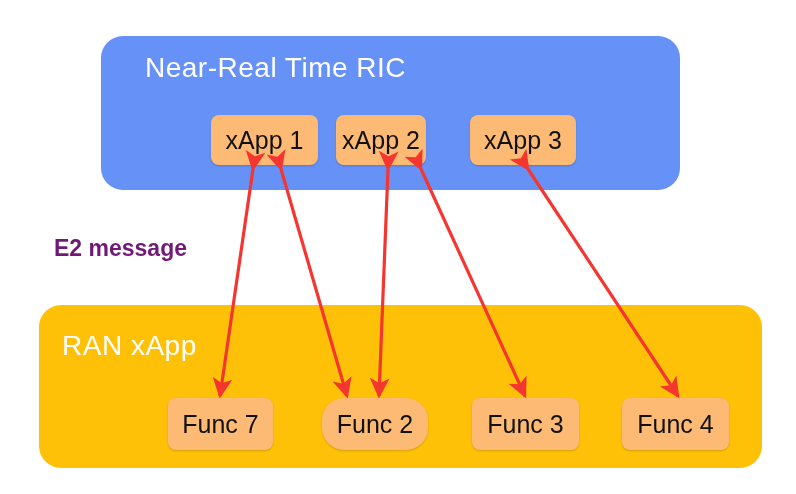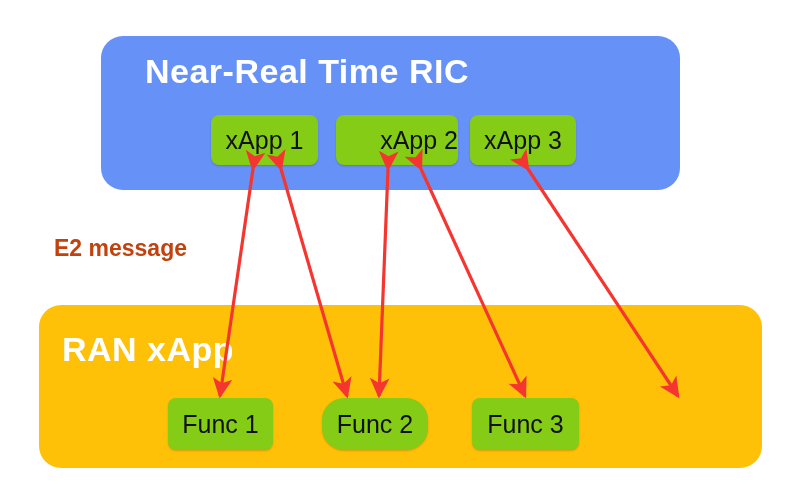--- a/index.html
+++ b/index.html
@@ -32,54 +32,54 @@
     left: 39px;
     top: 305px;
     width: 723px;
     height: 163px;
     background: #ffc107;
   }
 
   .container-title {
     position: absolute;
     color: #ffffff;
-    font-size: 34px;
-    font-weight: 700;
+    font-size: 28px;
+    font-weight: 400;
     letter-spacing: 0.5px;
     white-space: nowrap;
   }
   #ric-title {
     left: 145px;
     top: 52px;
   }
   #ran-title {
     left: 62px;
     top: 330px;
   }
 
   
   .node-box {
     position: absolute;
-    background: #84cc16;
+    background: #fdba74;
     border-radius: 8px;
     display: flex;
     align-items: center;
     justify-content: center;
     color: #111111;
     font-size: 25px;
     font-weight: 400;
     white-space: nowrap;
     box-shadow: 0 1px 2px rgba(0,0,0,0.18);
   }
   .xapp-box {
     top: 115px;
     height: 50px;
   }
   #xapp-1 { left: 211px; width: 107px; }
-  #xapp-2 { left: 336px; width: 122px; justify-content: flex-end; }
+  #xapp-2 { left: 336px; width: 90px; }
   #xapp-3 { left: 470px; width: 106px; justify-content: center; }
 
   .func-box {
     top: 398px;
     height: 52px;
   }
   #func-1 { left: 168px; width: 105px; }
   #func-2 { left: 322px; width: 106px; border-radius: 22px; }
   #func-3 { left: 472px; width: 107px; text-align: center; }
   #func-4 { left: 622px; width: 107px; }
@@ -92,21 +92,21 @@
     width: 796px;
     height: 494px;
     pointer-events: none;
   }
 
   
   #e2-label {
     position: absolute;
     left: 54px;
     top: 235px;
-    color: #c2410c;
+    color: #701a75;
     font-size: 23px;
     font-weight: 700;
     white-space: nowrap;
   }
 </style>
 </head>
 <body>
 
 <div id="stage">
 
@@ -120,27 +120,30 @@
     <span>xApp 2</span>
   </div>
   <div class="node-box xapp-box" id="xapp-3">
     <span>xApp 3</span>
   </div>
 
   <div class="container-box" id="ran-box"></div>
   <div class="container-title" id="ran-title">RAN xApp</div>
 
   <div class="node-box func-box" id="func-1">
-    <span>Func 1</span>
+    <span>Func 7</span>
   </div>
   <div class="node-box func-box" id="func-2">
     <span>Func 2</span>
   </div>
   <div class="node-box func-box" id="func-3">
     <span>Func 3</span>
+  </div>
+  <div class="node-box func-box" id="func-4">
+    <span>Func 4</span>
   </div>
 
   <svg id="arrow-layer" viewBox="0 0 796 494">
     <defs>
       <marker id="ah" markerWidth="7" markerHeight="7" refX="5.6" refY="3.5" orient="auto" markerUnits="strokeWidth">
         <path d="M0,0.4 L6.4,3.5 L0,6.6 L1.6,3.5 Z" fill="#f5352f"></path>
       </marker>
     </defs>
 
     <line x1="253" y1="169" x2="220" y2="396" stroke="#f5352f" stroke-width="3.2" marker-start="url(#ah)" marker-end="url(#ah)"></line>

